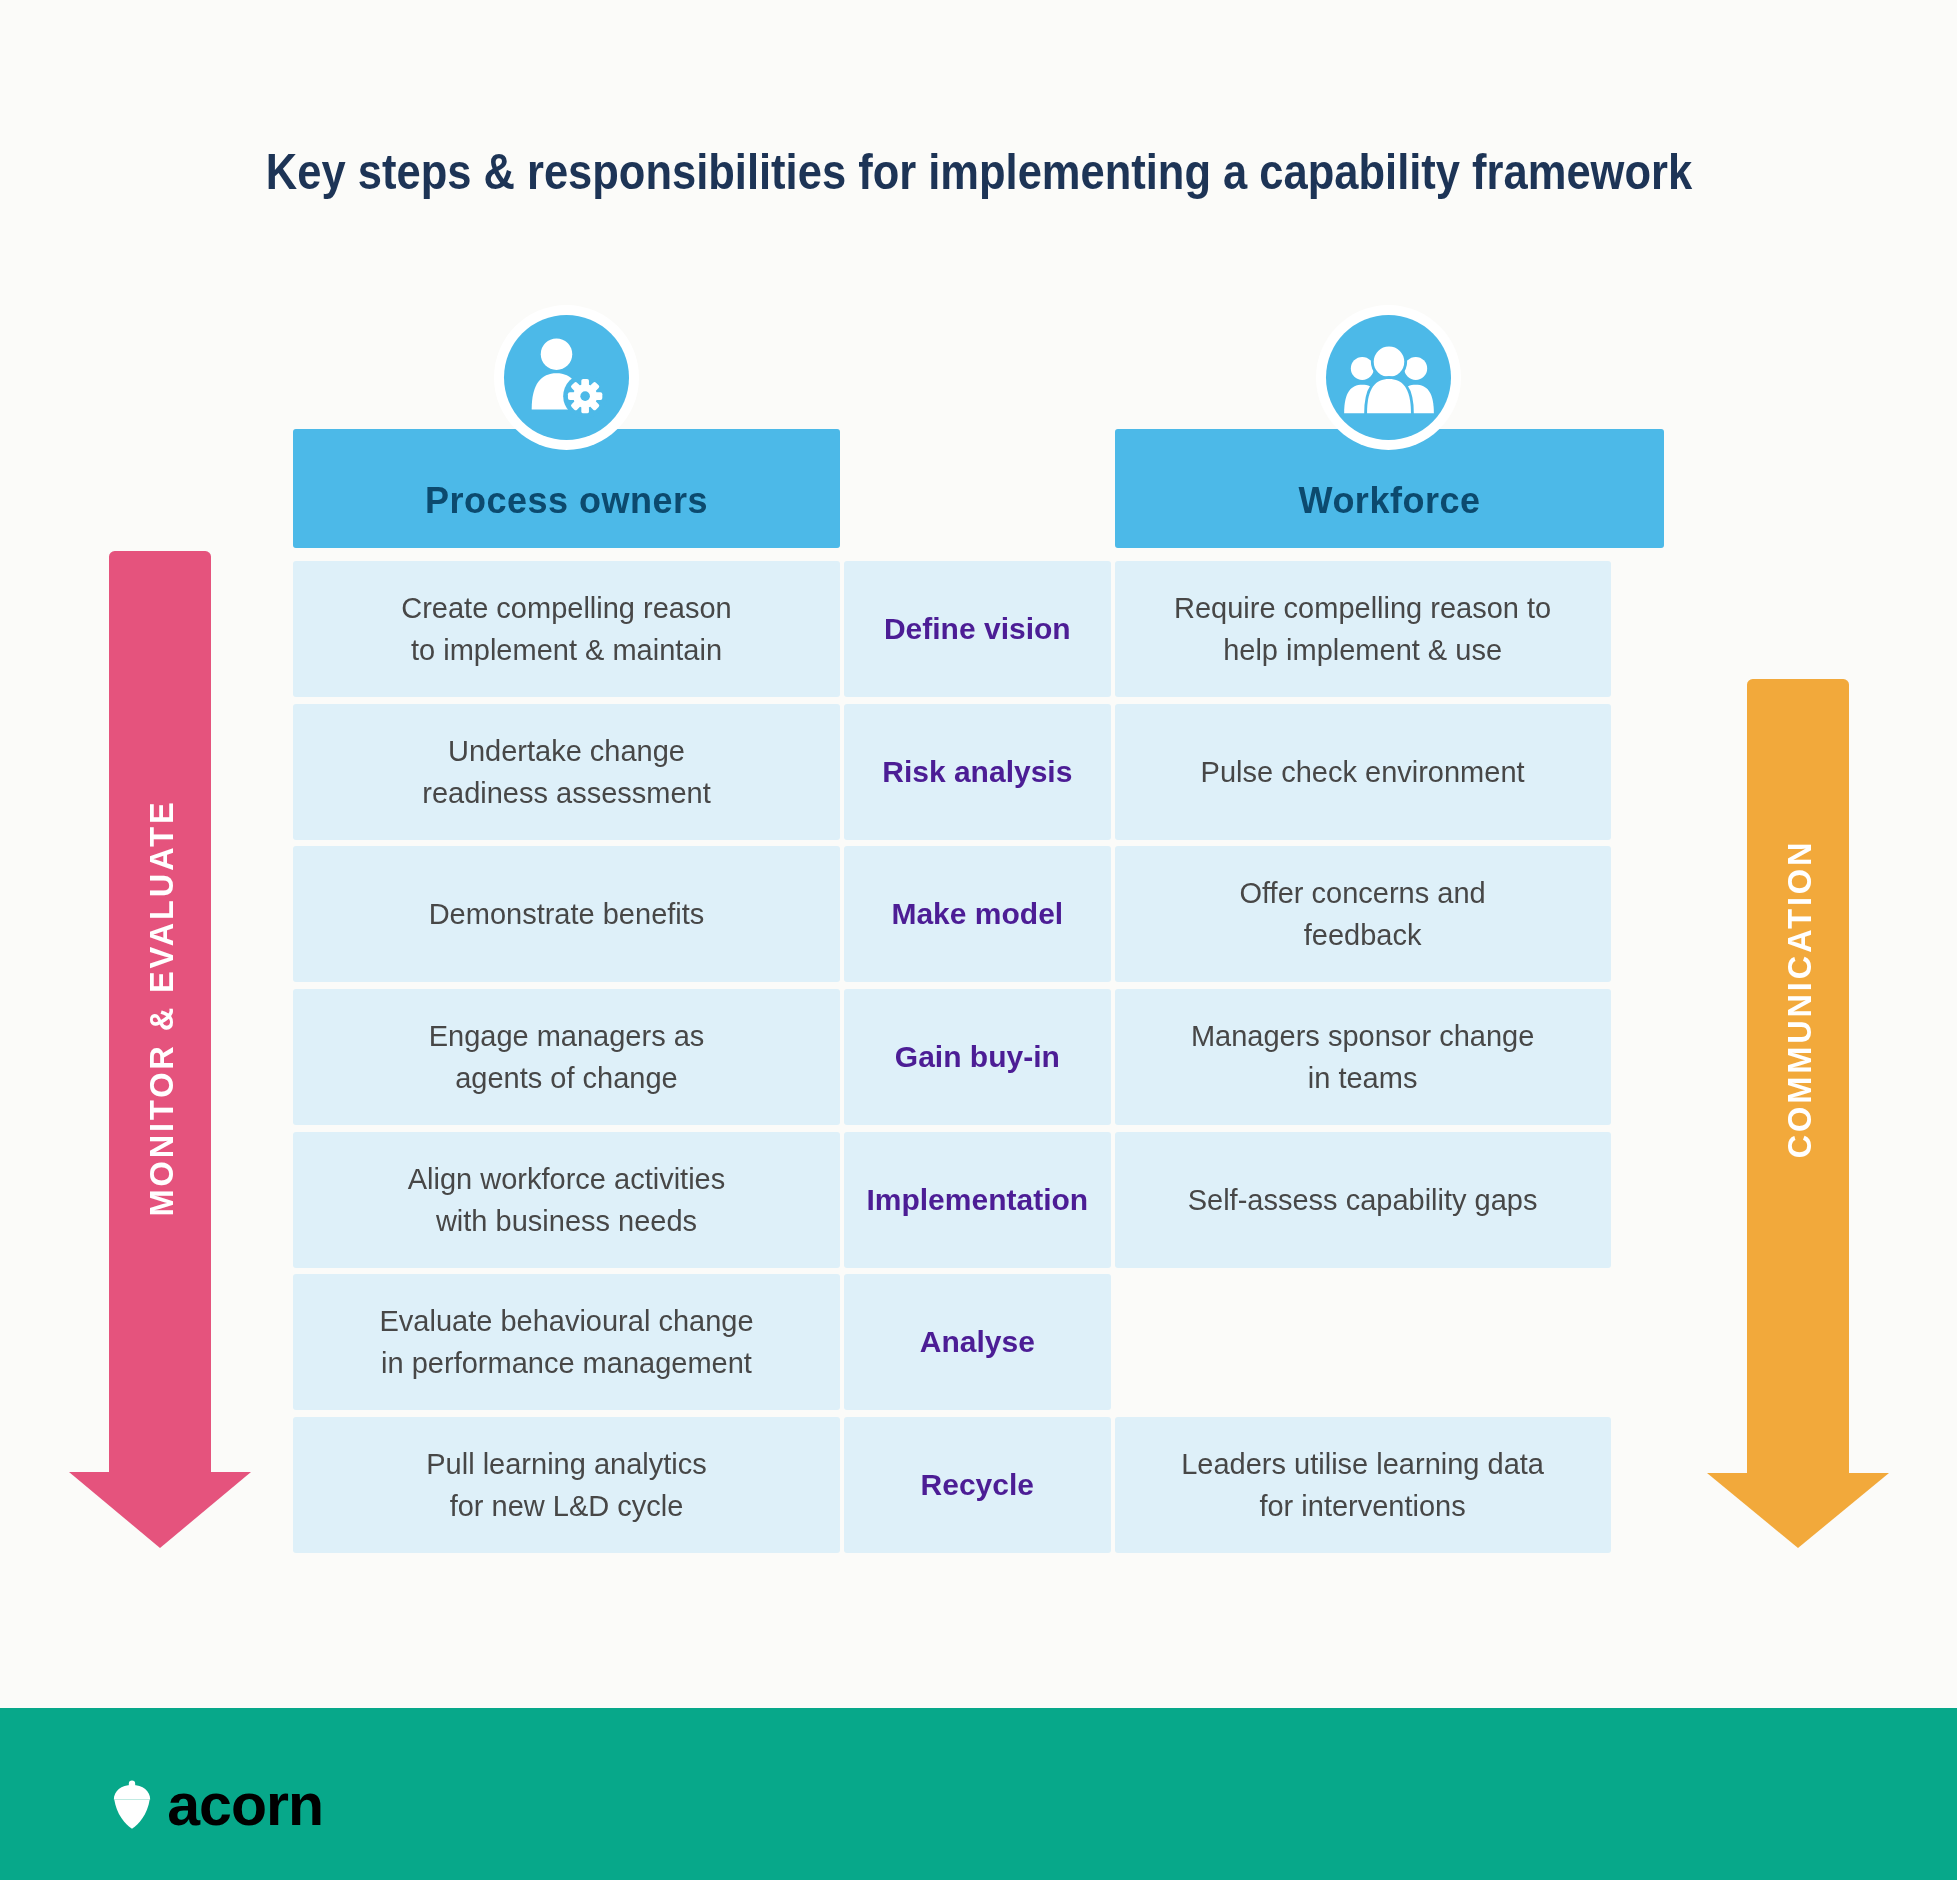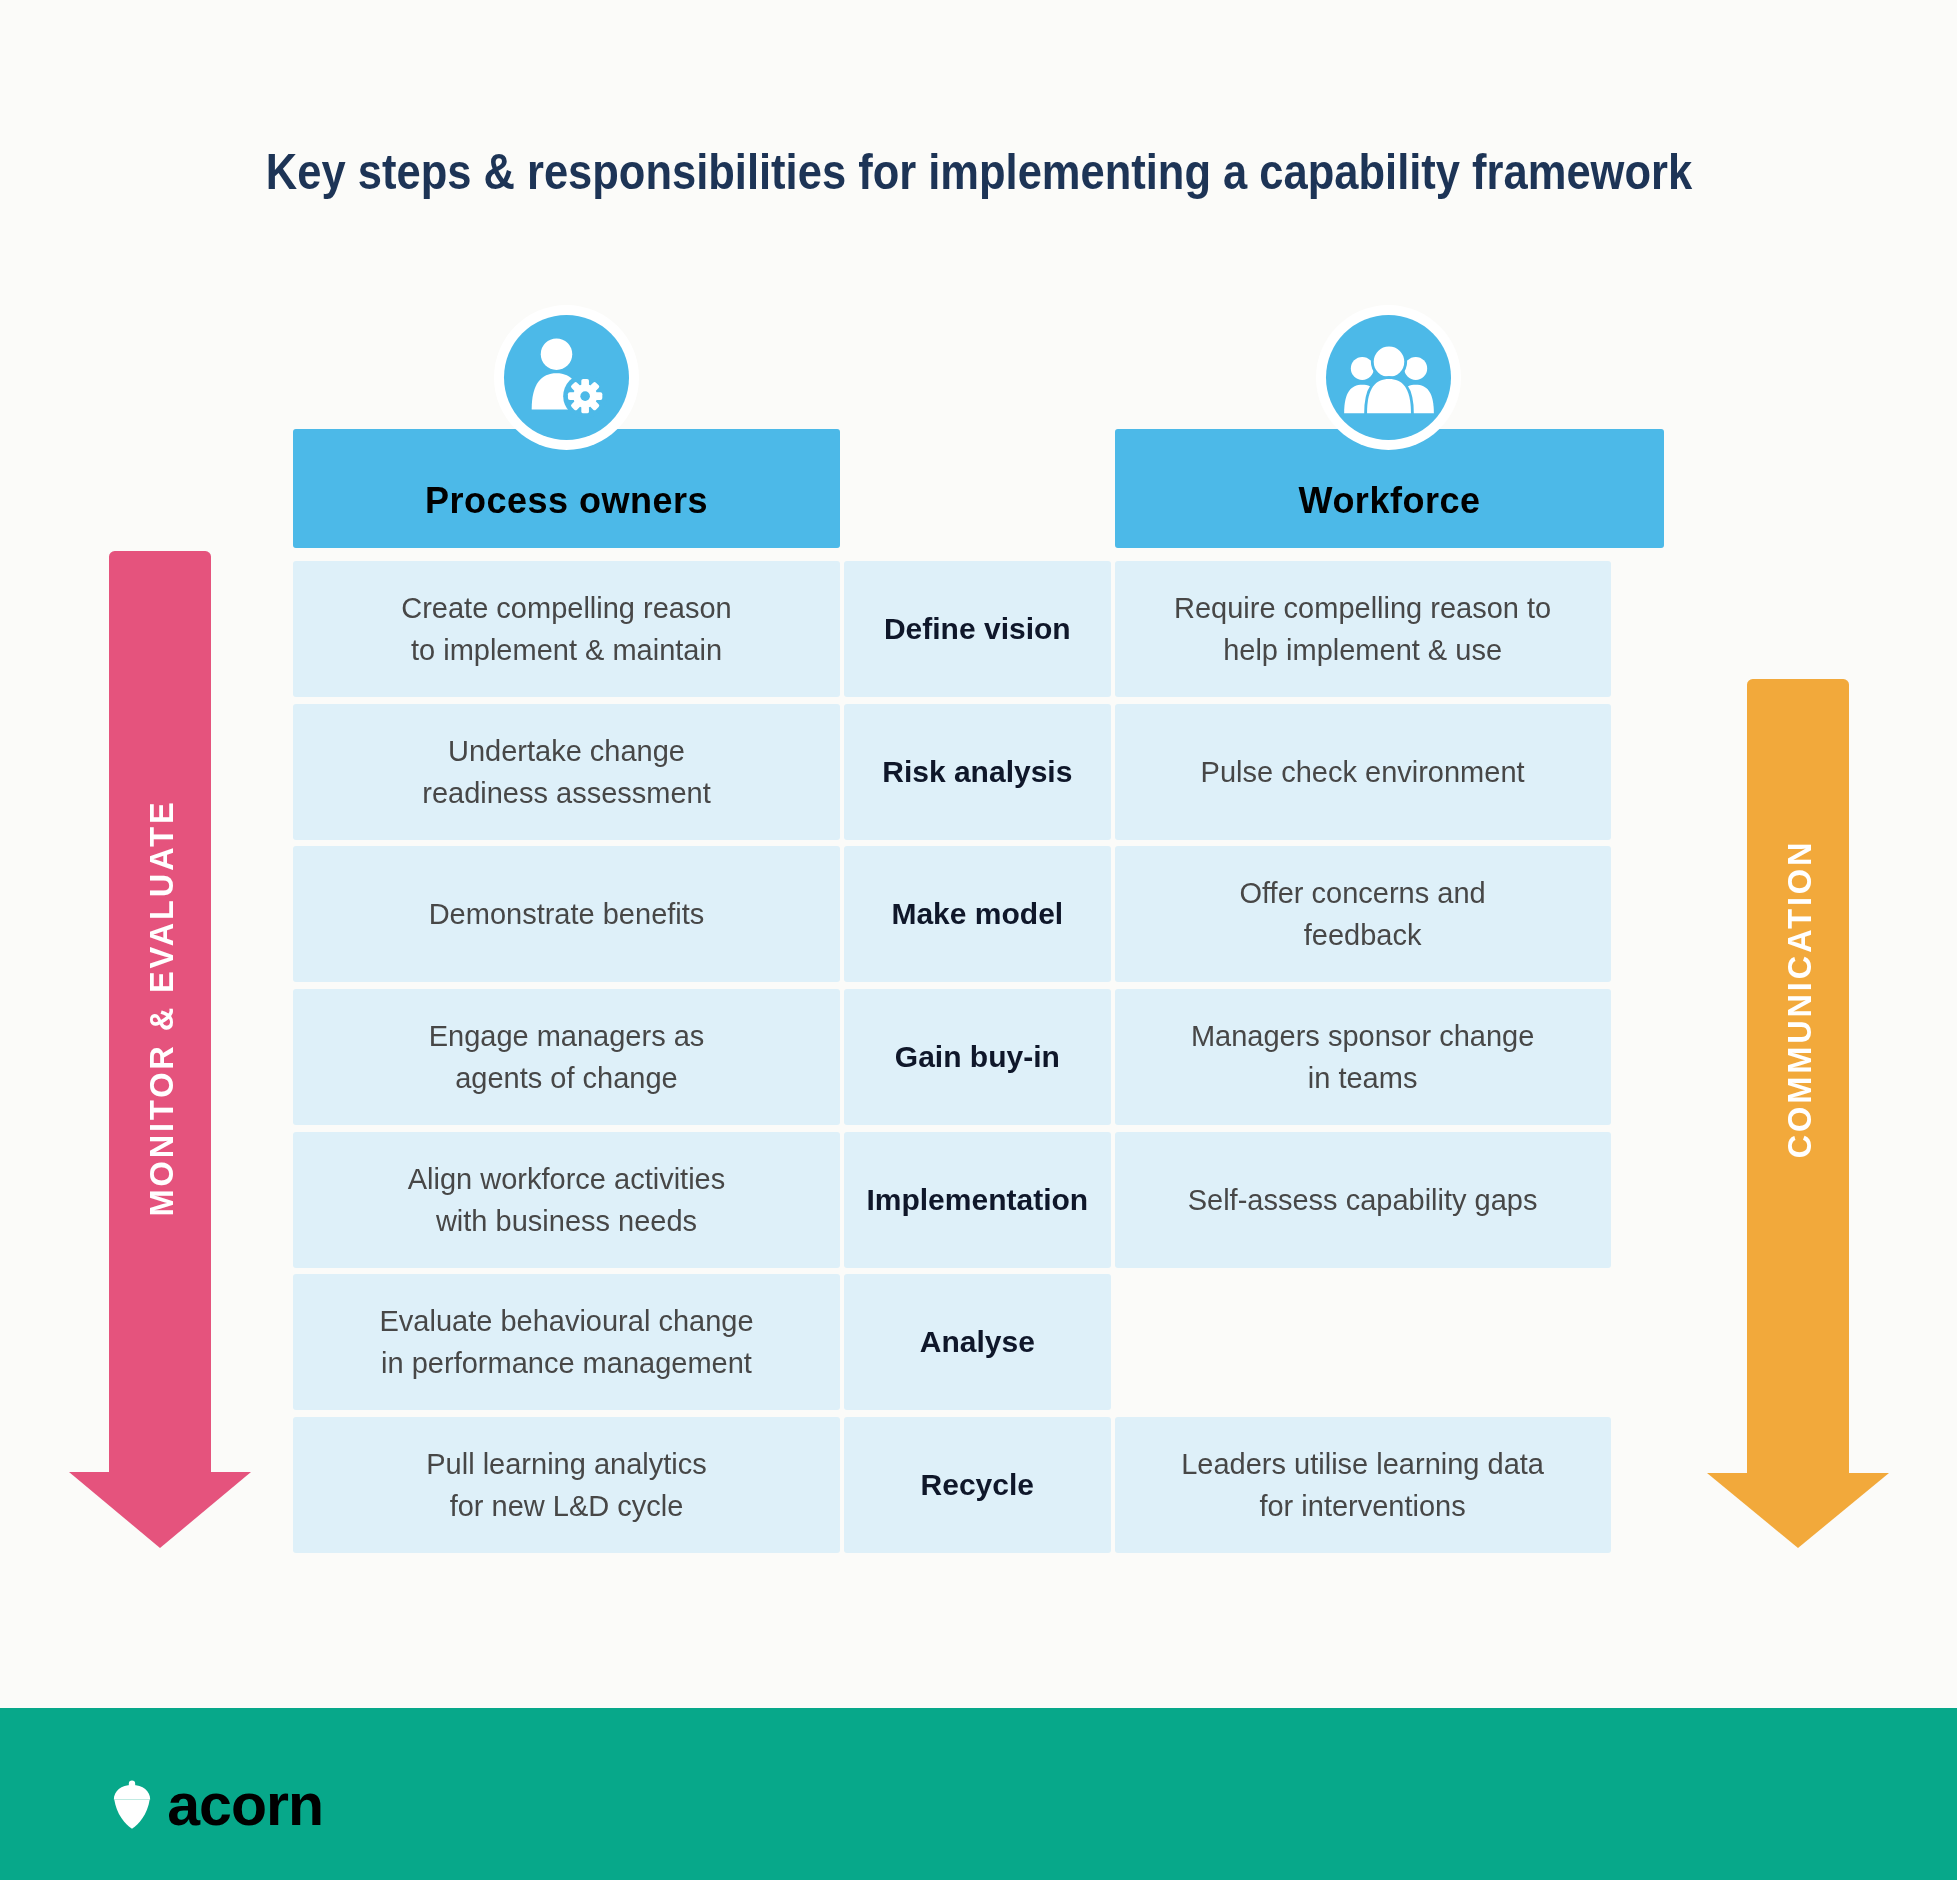--- a/index.html
+++ b/index.html
@@ -13,21 +13,21 @@
     text-align:center;font-size:50px;font-weight:bold;color:#1d3456;
     transform:scaleX(0.87);transform-origin:979px 0;
     letter-spacing:0px;
   }
   
   .band{
     position:absolute;top:429px;height:119px;background:#4cb9e8;
     border-radius:2.9px;display:flex;align-items:center;justify-content:center;
   }
   .band span{
-    color:#000000;font-size:36px;font-weight:bold;letter-spacing:0.5px;
+    color:#0c4a6e;font-size:36px;font-weight:bold;letter-spacing:0.5px;
     padding-top:25px;
   }
   .band-left{left:293px;width:547px;}
   .band-right{left:1115px;width:549px;}
   
   .badge{position:absolute;width:145px;height:145px;top:305px;z-index:3;}
   .badge .ring{position:absolute;inset:0;background:#ffffff;border-radius:50%;}
   .badge .disc{position:absolute;inset:9.6px;background:#4cb9e8;border-radius:50%;}
   .badge svg{position:absolute;left:9.6px;top:9.6px;}
   .badge-left{left:494px;}
@@ -38,21 +38,21 @@
     display:flex;flex-direction:column;gap:6.7px;margin-top:8px;
   }
   .row{display:flex;gap:3.8px;height:136px;}
   .cell{
     background:#def0f9;border-radius:2.9px;
     display:flex;align-items:center;justify-content:center;
     text-align:center;white-space:pre-line;
   }
   .c-side{width:547px;font-size:29px;line-height:42px;color:#474747;}
   .c-side.right{width:496px;}
-  .c-step{width:267px;font-size:30px;font-weight:bold;color:#0f172a;}
+  .c-step{width:267px;font-size:30px;font-weight:bold;color:#4c1d95;}
   
   .shaft{position:absolute;border-radius:5.7px 5.7px 0 0;}
   .shaft-left{left:109px;top:551px;width:102px;height:921px;background:#e5537d;}
   .shaft-right{left:1747px;top:679px;width:102px;height:794px;background:#f2a93b;}
   .head{position:absolute;width:0;height:0;
     border-left:91px solid transparent;border-right:91px solid transparent;}
   .head-left{left:69px;top:1472px;border-top:76px solid #e5537d;}
   .head-right{left:1707px;top:1473px;border-top:75px solid #f2a93b;}
   .arrow-label{
     position:absolute;white-space:nowrap;color:#ffffff;

